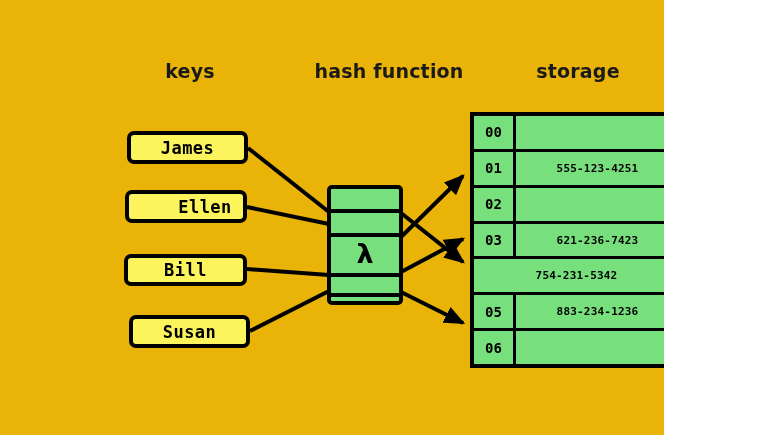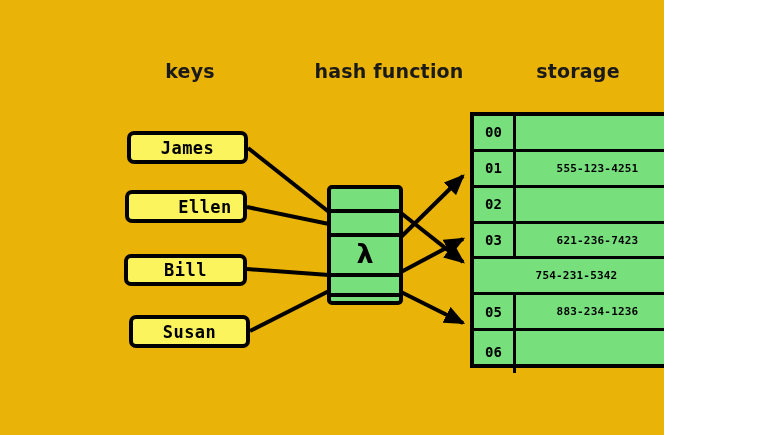--- a/index.html
+++ b/index.html
@@ -106,21 +106,21 @@
     display: flex;
     flex-direction: column;
   }
   .storage-row {
     flex: 1 1 0;
     display: flex;
     box-sizing: border-box;
     border-bottom: 3px solid #000000;
     min-height: 0;
   }
-  .storage-row:last-child { border-bottom: none; flex-direction: column; }
+  .storage-row:last-child { border-bottom: none; }
   .cell-index {
     width: 42px;
     flex: 0 0 42px;
     box-sizing: border-box;
     border-right: 3px solid #000000;
     display: flex;
     align-items: center;
     justify-content: center;
     font-family: "DejaVu Sans Mono", monospace;
     font-weight: bold;

